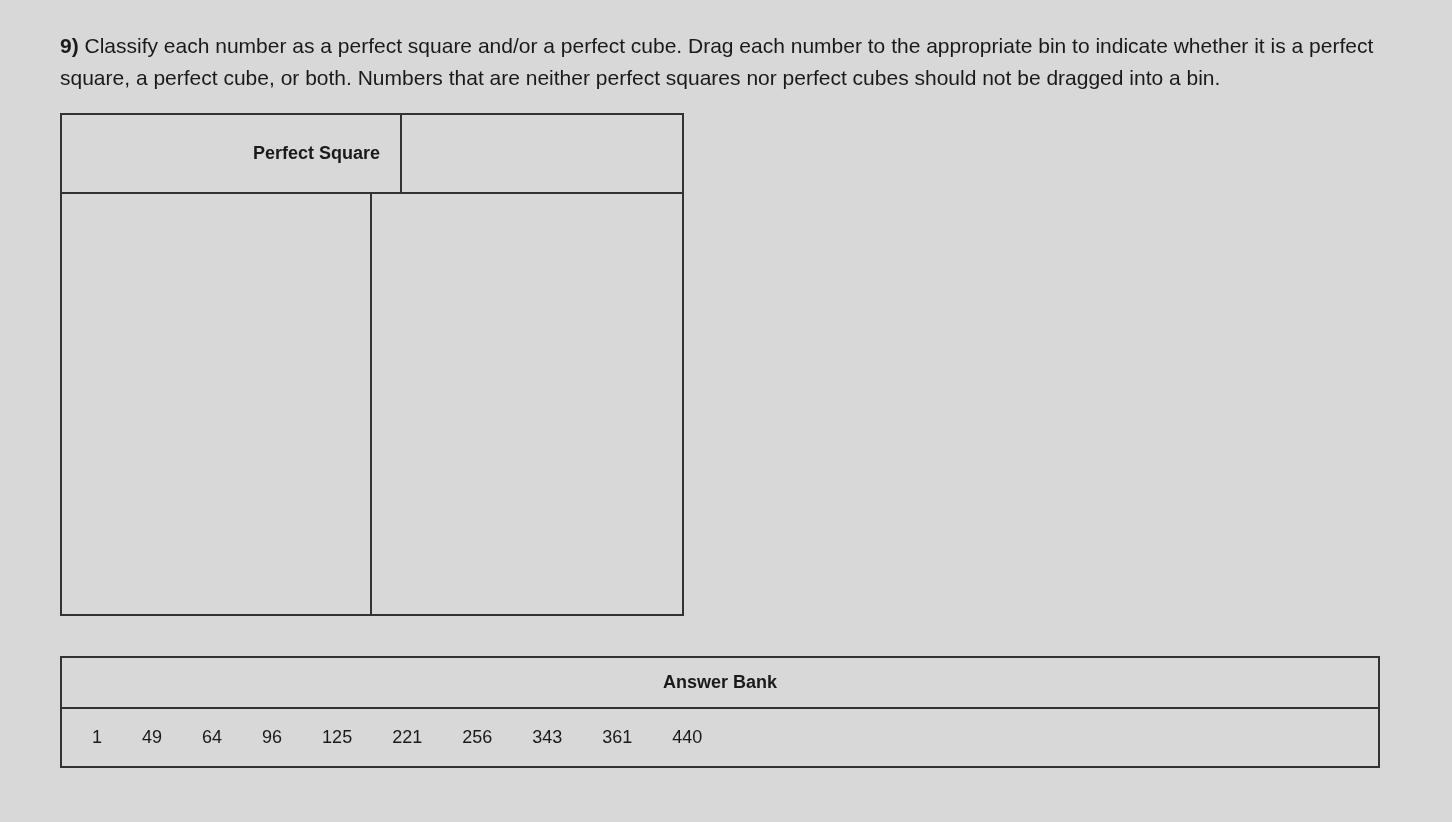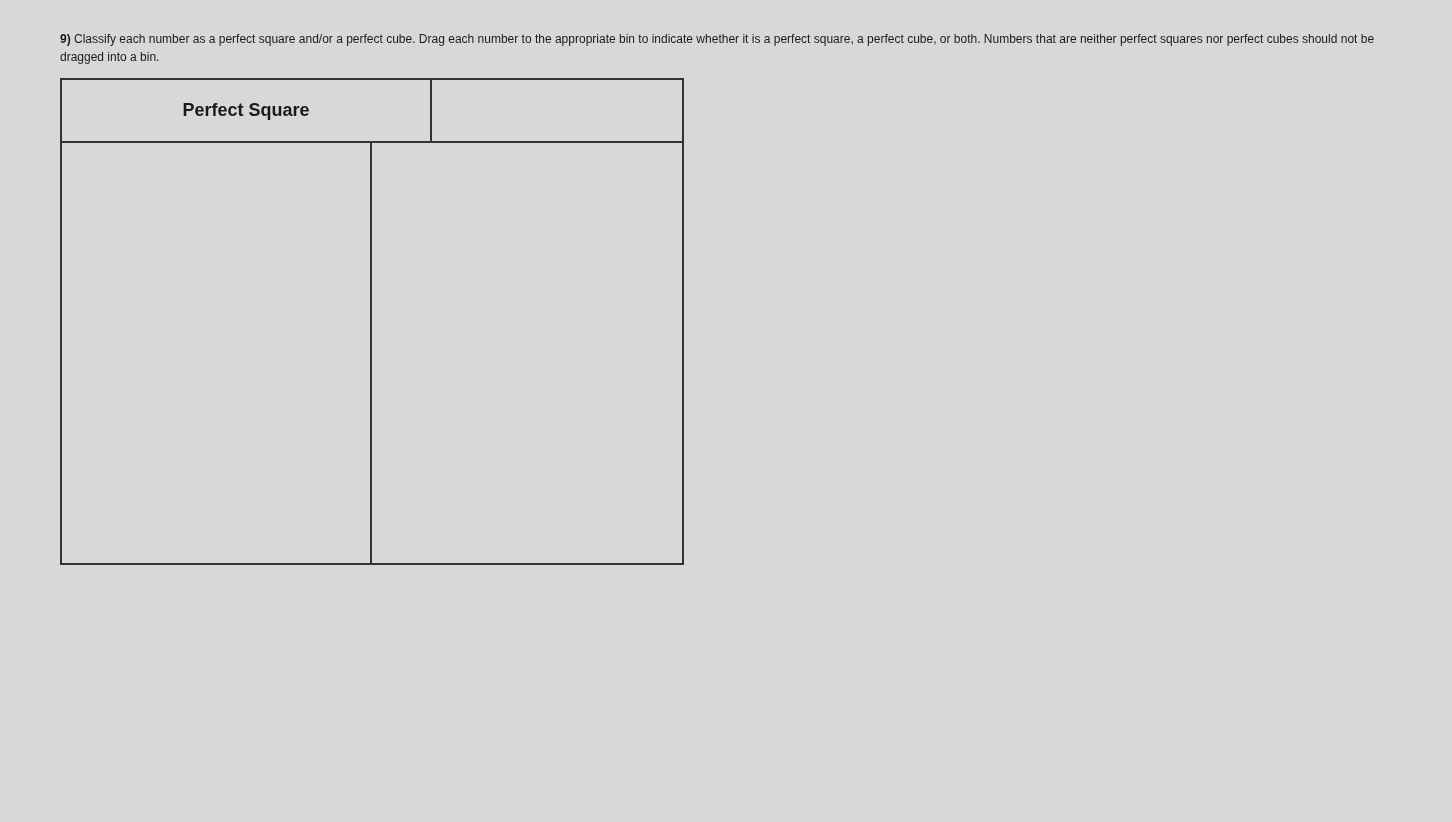--- a/index.html
+++ b/index.html
@@ -17,45 +17,45 @@
       min-height: 822px;
       padding: 30px 60px 40px 60px;
     }
 
     .question-container {
       max-width: 1340px;
     }
 
     .question-text {
       line-height: 1.5;
-      margin-bottom: 12px;
-      font-size: 12px;
+      margin-bottom: 20px;
+      font-size: 21px;
     }
 
     .question-number {
       font-weight: bold;
     }
 
     .table-wrapper {
       display: inline-block;
       border: 2px solid #333;
       margin-bottom: 30px;
     }
 
     .table-header-row {
       display: flex;
       border-bottom: 2px solid #333;
     }
 
     .table-header-cell {
-      padding: 20px 20px;
+      padding: 28px 20px;
       font-weight: bold;
       font-size: 18px;
-      text-align: center;
-      width: 370px;
+      text-align: right;
+      width: 340px;
     }
 
     .table-header-cell:first-child {
       border-right: 2px solid #333;
     }
 
     .table-body-row {
       display: flex;
     }
 
@@ -106,14 +106,29 @@
   <div class="table-wrapper">
     <div class="table-header-row">
       <div class="table-header-cell">Perfect Square</div>
     </div>
     <div class="table-body-row">
       <div class="table-body-cell"></div>
       <div class="table-body-cell"></div>
     </div>
   </div>
 
+  <div class="answer-bank-container">
+    <div class="answer-bank-header">Answer Bank</div>
+    <div class="answer-bank-items">
+      <span class="answer-item">1</span>
+      <span class="answer-item">49</span>
+      <span class="answer-item">64</span>
+      <span class="answer-item">96</span>
+      <span class="answer-item">125</span>
+      <span class="answer-item">221</span>
+      <span class="answer-item">256</span>
+      <span class="answer-item">343</span>
+      <span class="answer-item">361</span>
+      <span class="answer-item">440</span>
+    </div>
+  </div>
 
 </div>
 
 </body></html>

